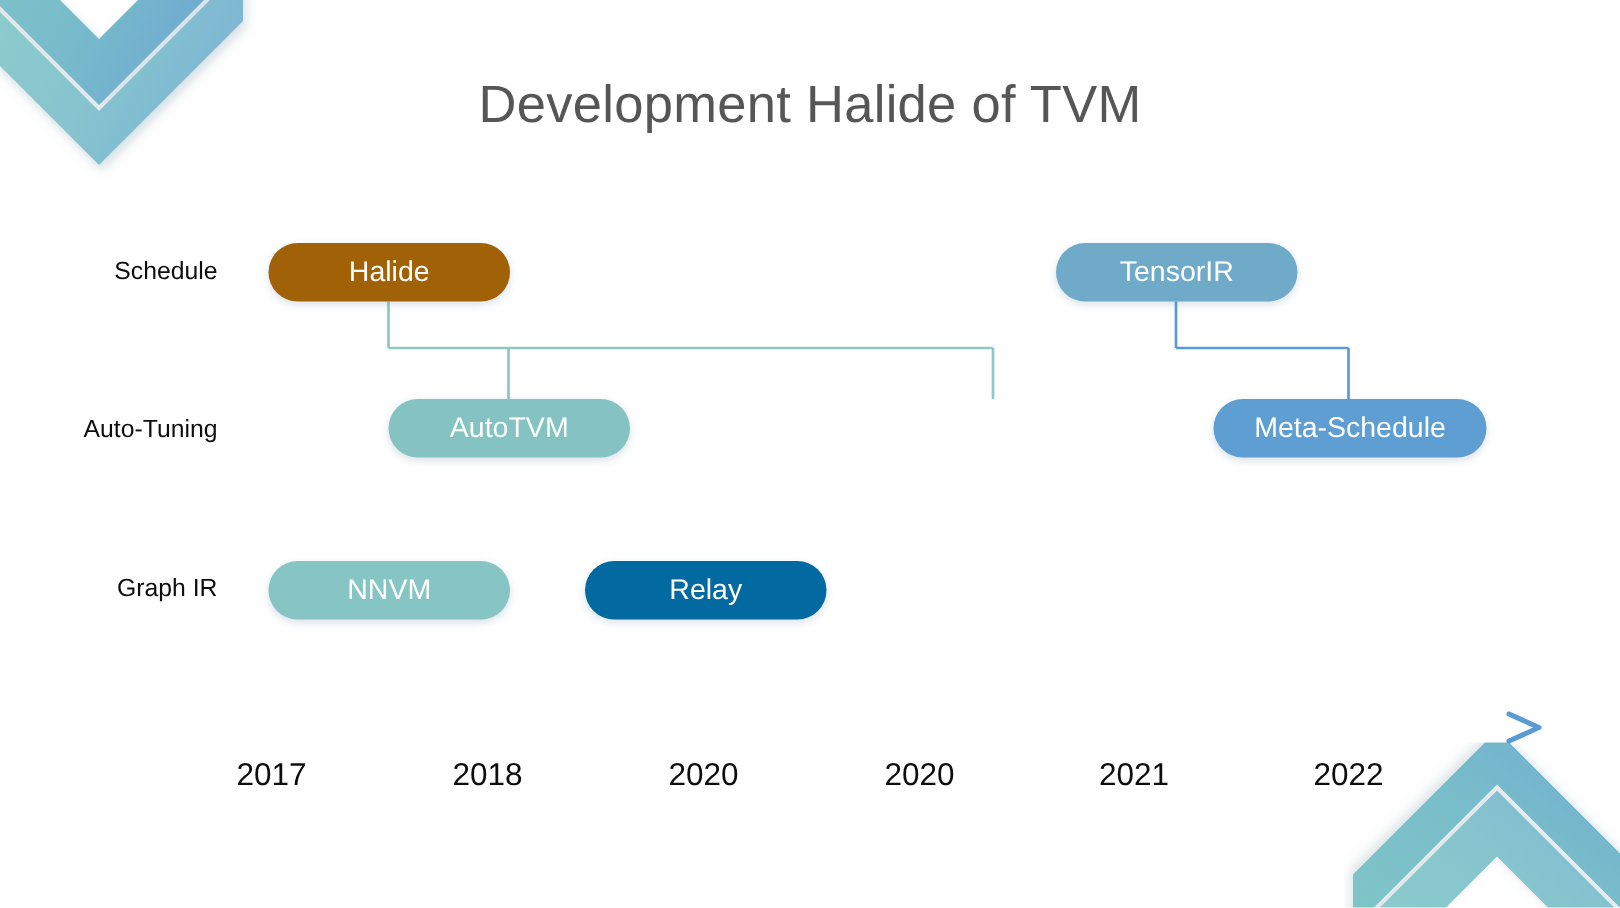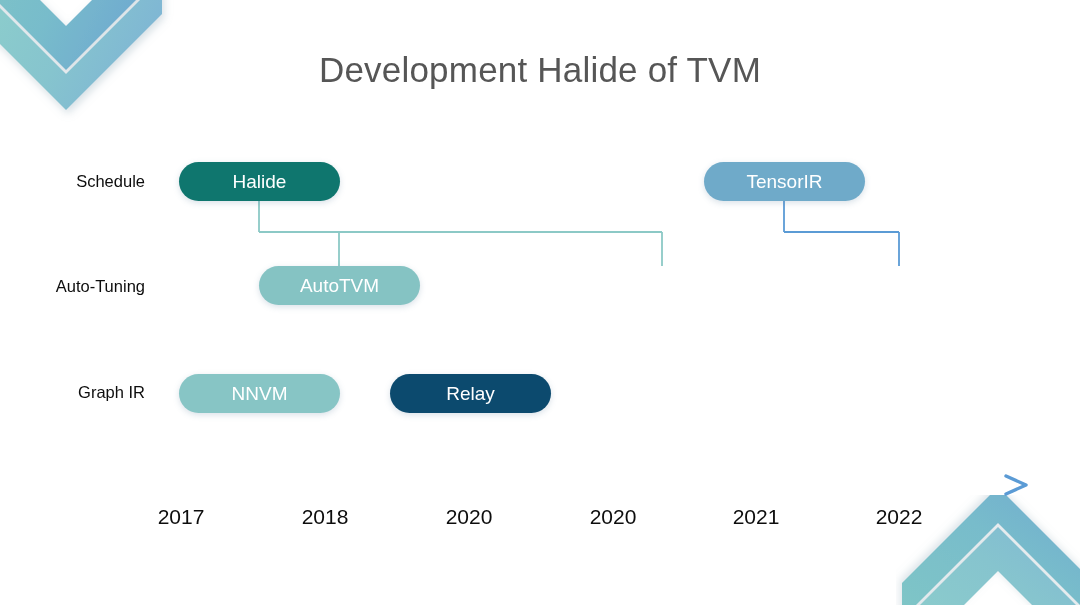--- a/index.html
+++ b/index.html
@@ -136,39 +136,42 @@
       <path d="M662 232 L662 266"></path>
     </g>
 
     <g fill="none" stroke="#5B9BD5" stroke-width="1.8">
       <path d="M784 201 L784 232"></path>
       <path d="M784 232 L899 232"></path>
       <path d="M899 232 L899 266"></path>
     </g>
   </svg>
 
-  <div class="pill" id="pill-halide" style="left: 179px; top: 162px; width: 161px; background: #0f766e; color: rgb(255, 255, 255);">
+  <div class="pill" id="pill-halide" style="left: 179px; top: 162px; width: 161px; background: #a16207; color: rgb(255, 255, 255);">
     <span>Halide</span>
   </div>
 
   <div class="pill" id="pill-autotvm" style="left: 259px; top: 266px; width: 161px; background: rgb(133, 195, 195); color: rgb(255, 255, 255);">
     <span>AutoTVM</span>
   </div>
 
   <div class="pill" id="pill-tensorir" style="left: 704px; top: 162px; width: 161px; background: rgb(111, 170, 201); color: rgb(255, 255, 255);">
     <span>TensorIR</span>
   </div>
 
 
+  <div class="pill" id="pill-meta-schedule" style="left: 809px; top: 266px; width: 182px; background: rgb(95, 158, 210); color: rgb(255, 255, 255);">
+    <span>Meta-Schedule</span>
+  </div>
 
   <div class="pill" id="pill-nnvm" style="left: 179px; top: 374px; width: 161px; background: rgb(135, 197, 197); color: rgb(255, 255, 255);">
     <span>NNVM</span>
   </div>
 
-  <div class="pill" id="pill-relay" style="left: 390px; top: 374px; width: 161px; background: #0c4a6e; color: rgb(255, 255, 255);">
+  <div class="pill" id="pill-relay" style="left: 390px; top: 374px; width: 161px; background: #0369a1; color: rgb(255, 255, 255);">
     <span>Relay</span>
   </div>
 
 
   <svg id="timeline">
     <defs>
       <linearGradient id="axisGrad" x1="0" y1="0" x2="1" y2="0">
         <stop offset="0%" stop-color="#8CC9C6"></stop>
         <stop offset="50%" stop-color="#77B4CE"></stop>
         <stop offset="100%" stop-color="#5B9BD5"></stop>

